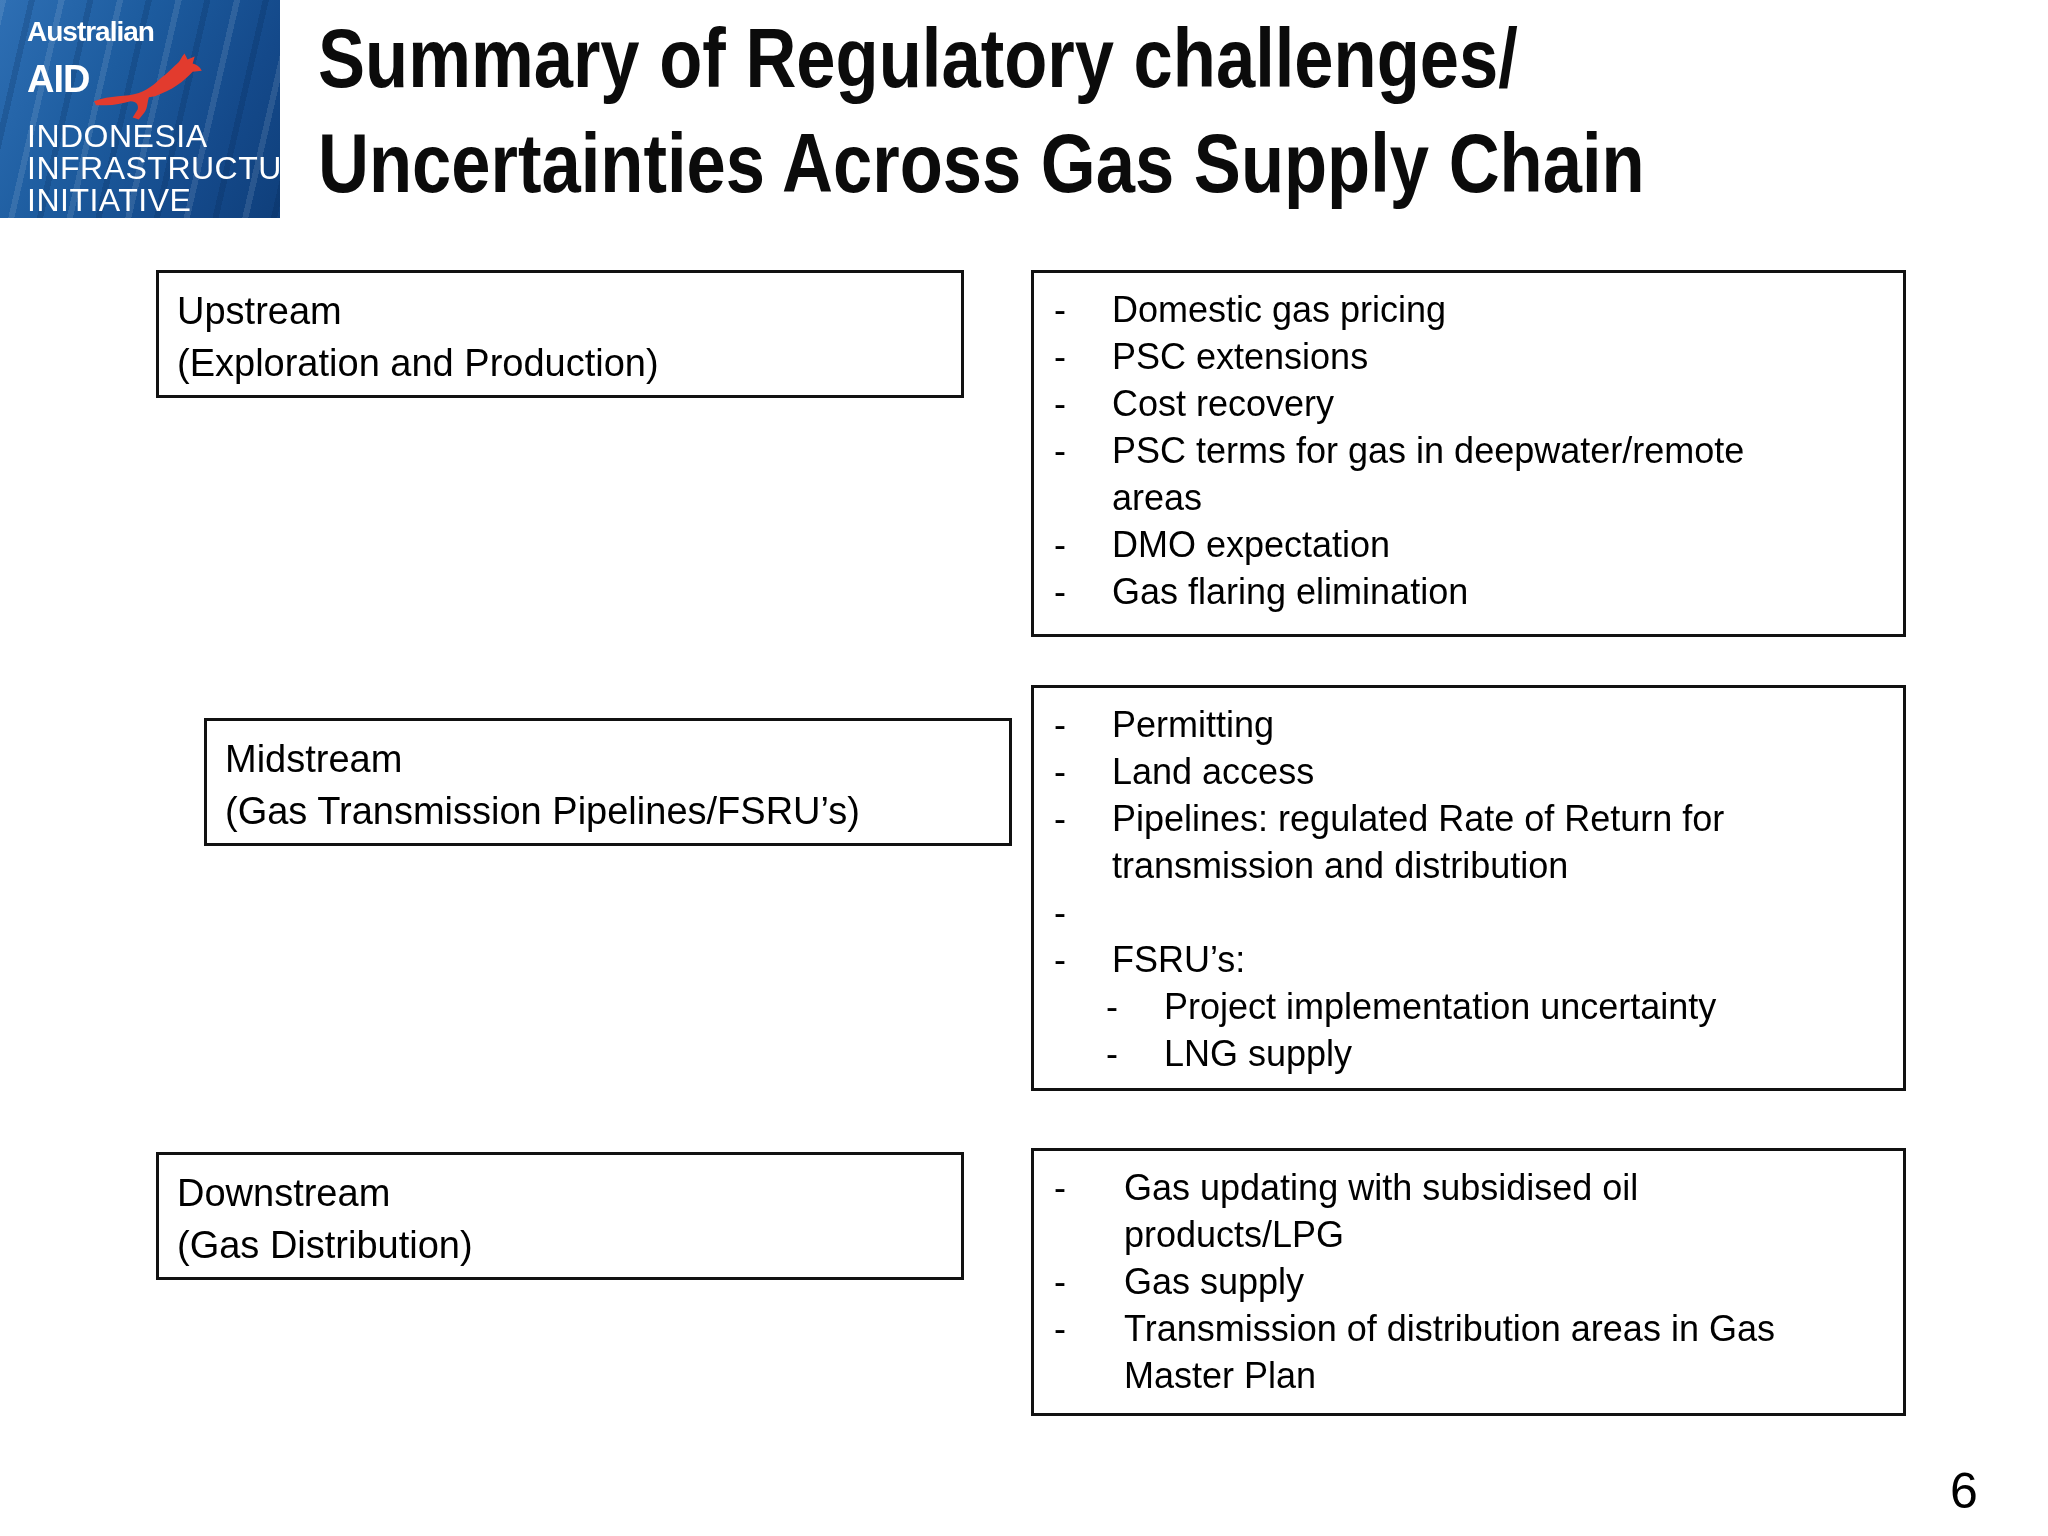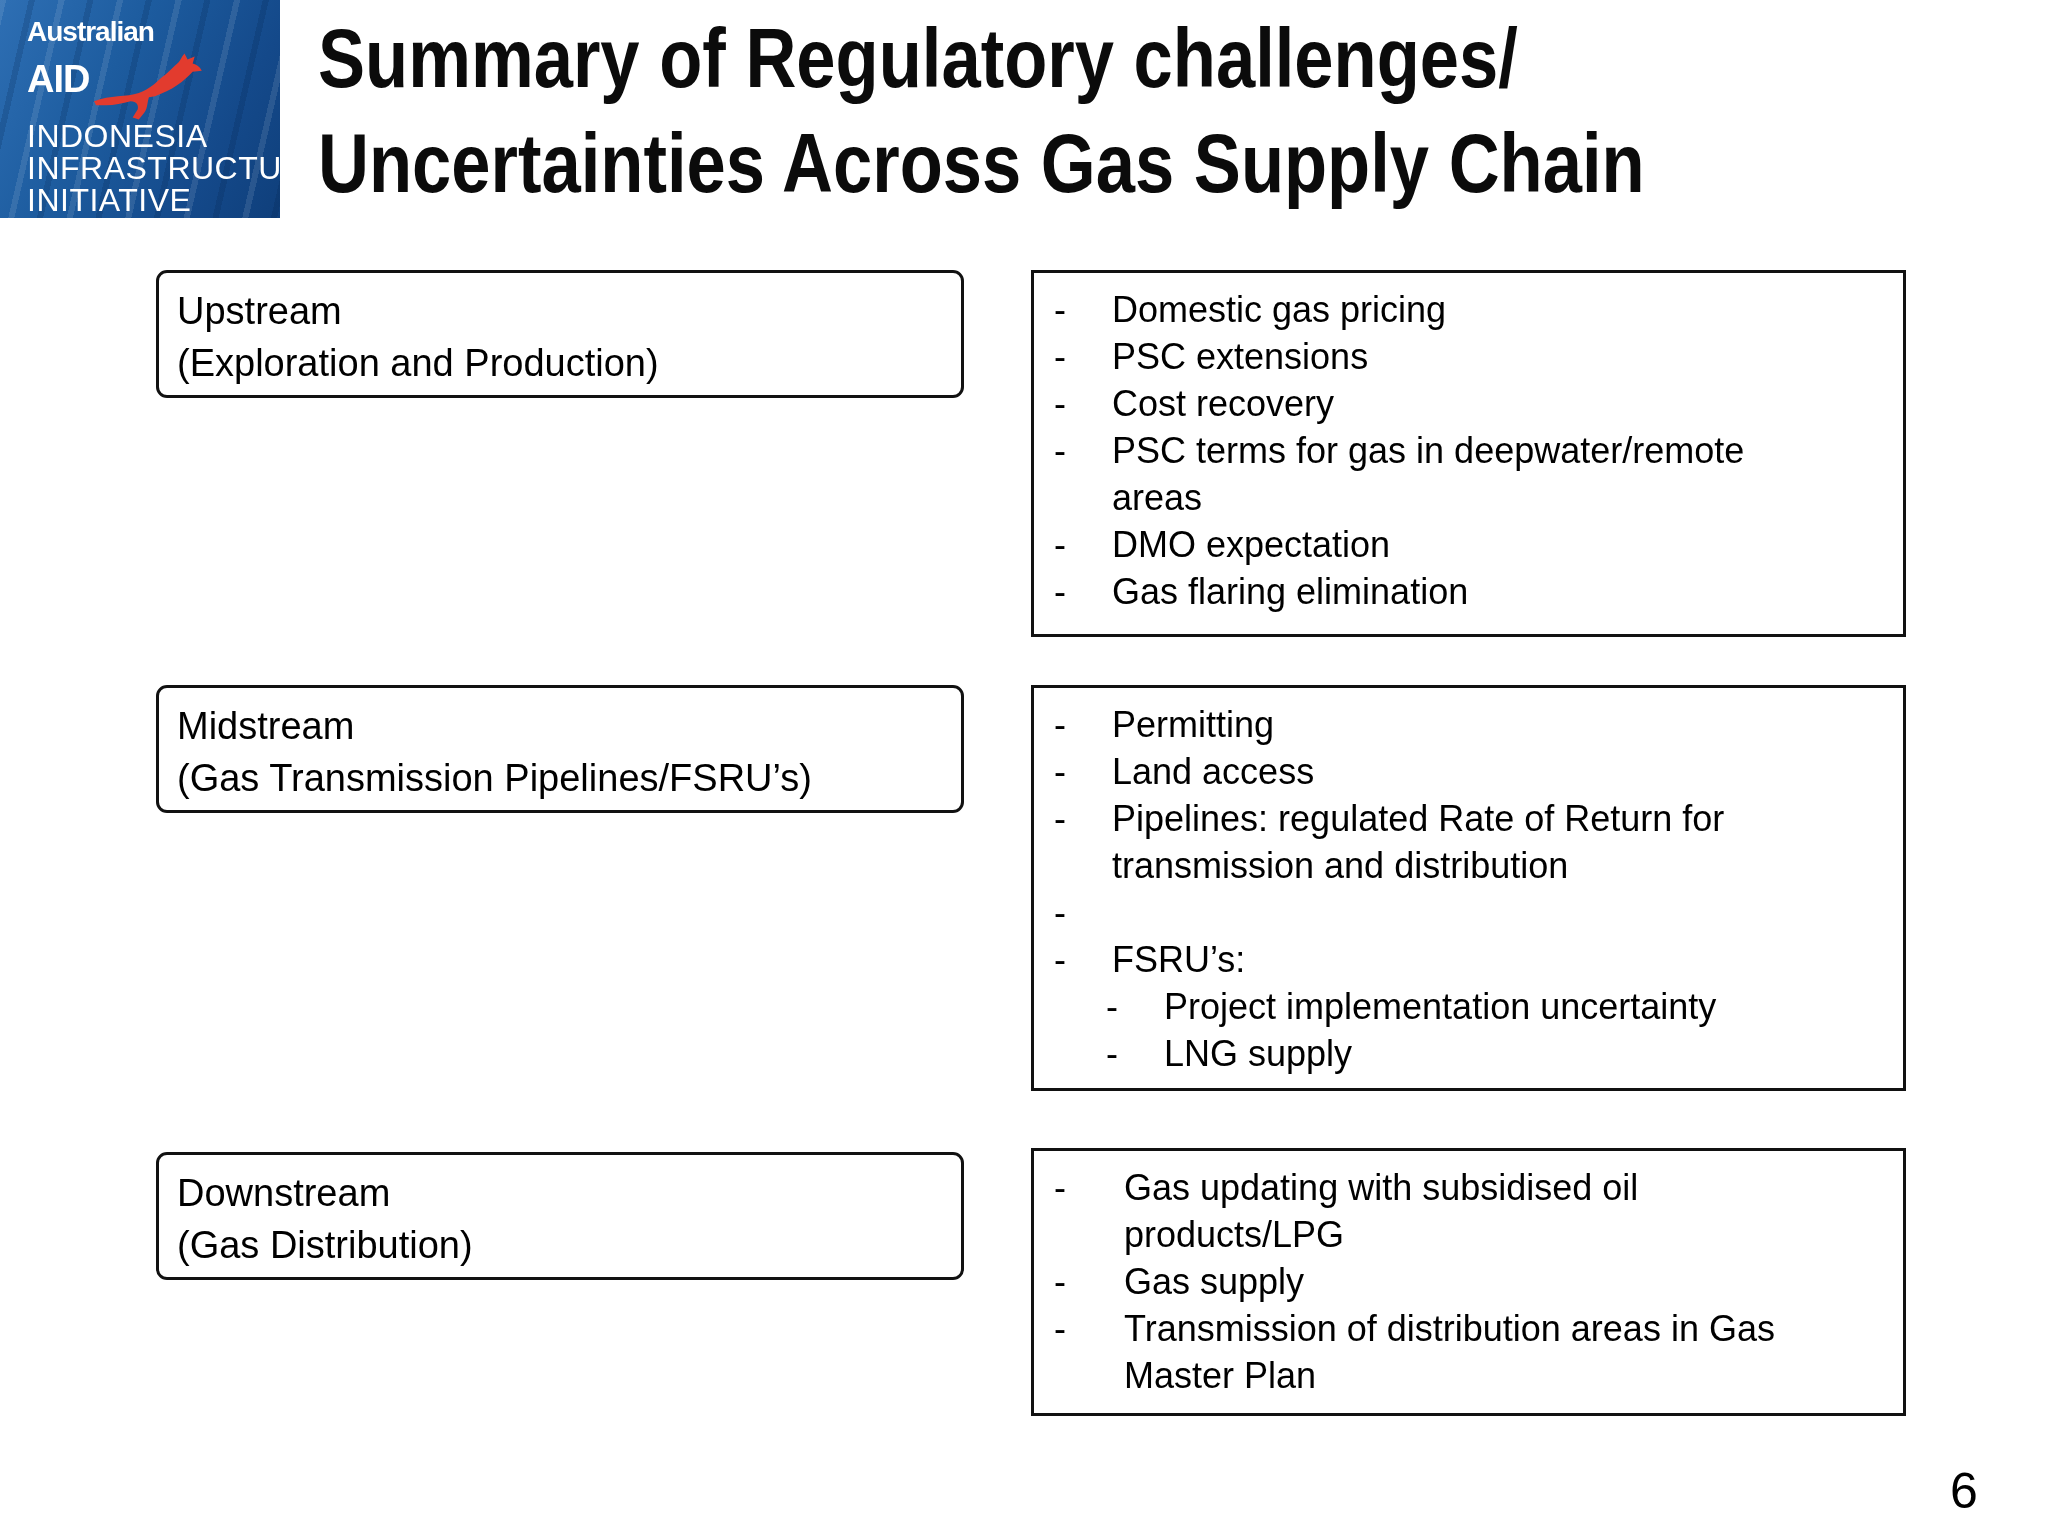--- a/index.html
+++ b/index.html
@@ -50,24 +50,24 @@
     font-size:84px;line-height:105px;font-weight:bold;color:#0b0b0b;
     transform:scaleX(0.84);transform-origin:left top;
     white-space:nowrap;
   }
 
   
   .box{
     position:absolute;background:#fff;border:3px solid #111;
     box-sizing:border-box;
   }
-  .stage-box{left:156px;width:808px;height:128px;padding:12px 18px;border-radius:11px;}
+  .stage-box{left:156px;width:808px;height:128px;padding:12px 18px;}
   .stage-name,.stage-detail{font-size:38px;line-height:52px;color:#000;}
   .stage-upstream{top:270px;}
-  .stage-midstream{top:685px;}
+  .stage-midstream{top:718px;margin-left:48px;}
   .stage-downstream{top:1152px;}
 
   .items-box{left:1031px;width:875px;padding:13px 12px 13px 20px;}
   .items-upstream{top:270px;height:367px;}
   .items-midstream{top:685px;height:406px;}
   .items-downstream{top:1148px;height:268px;}
 
   .item{display:flex;font-size:36px;line-height:47px;color:#000;}
   .item .dash{flex:0 0 34px;}
   .item.sub{margin-left:52px;}

